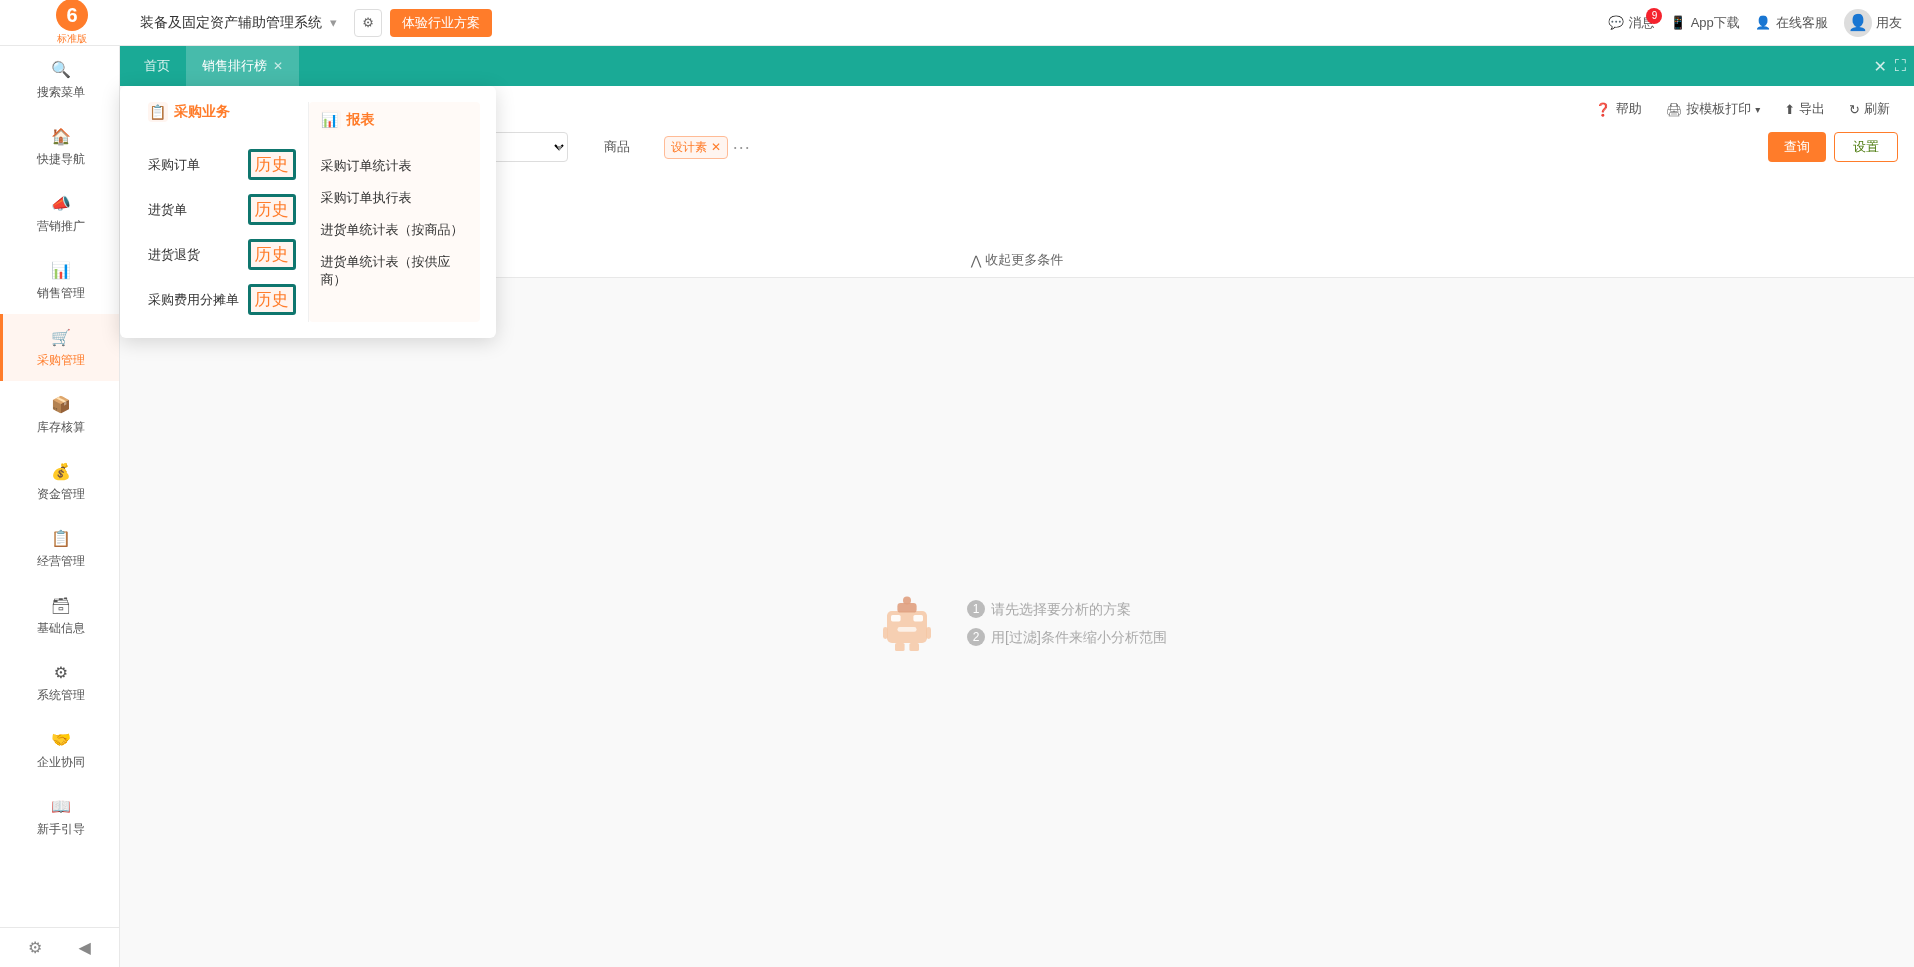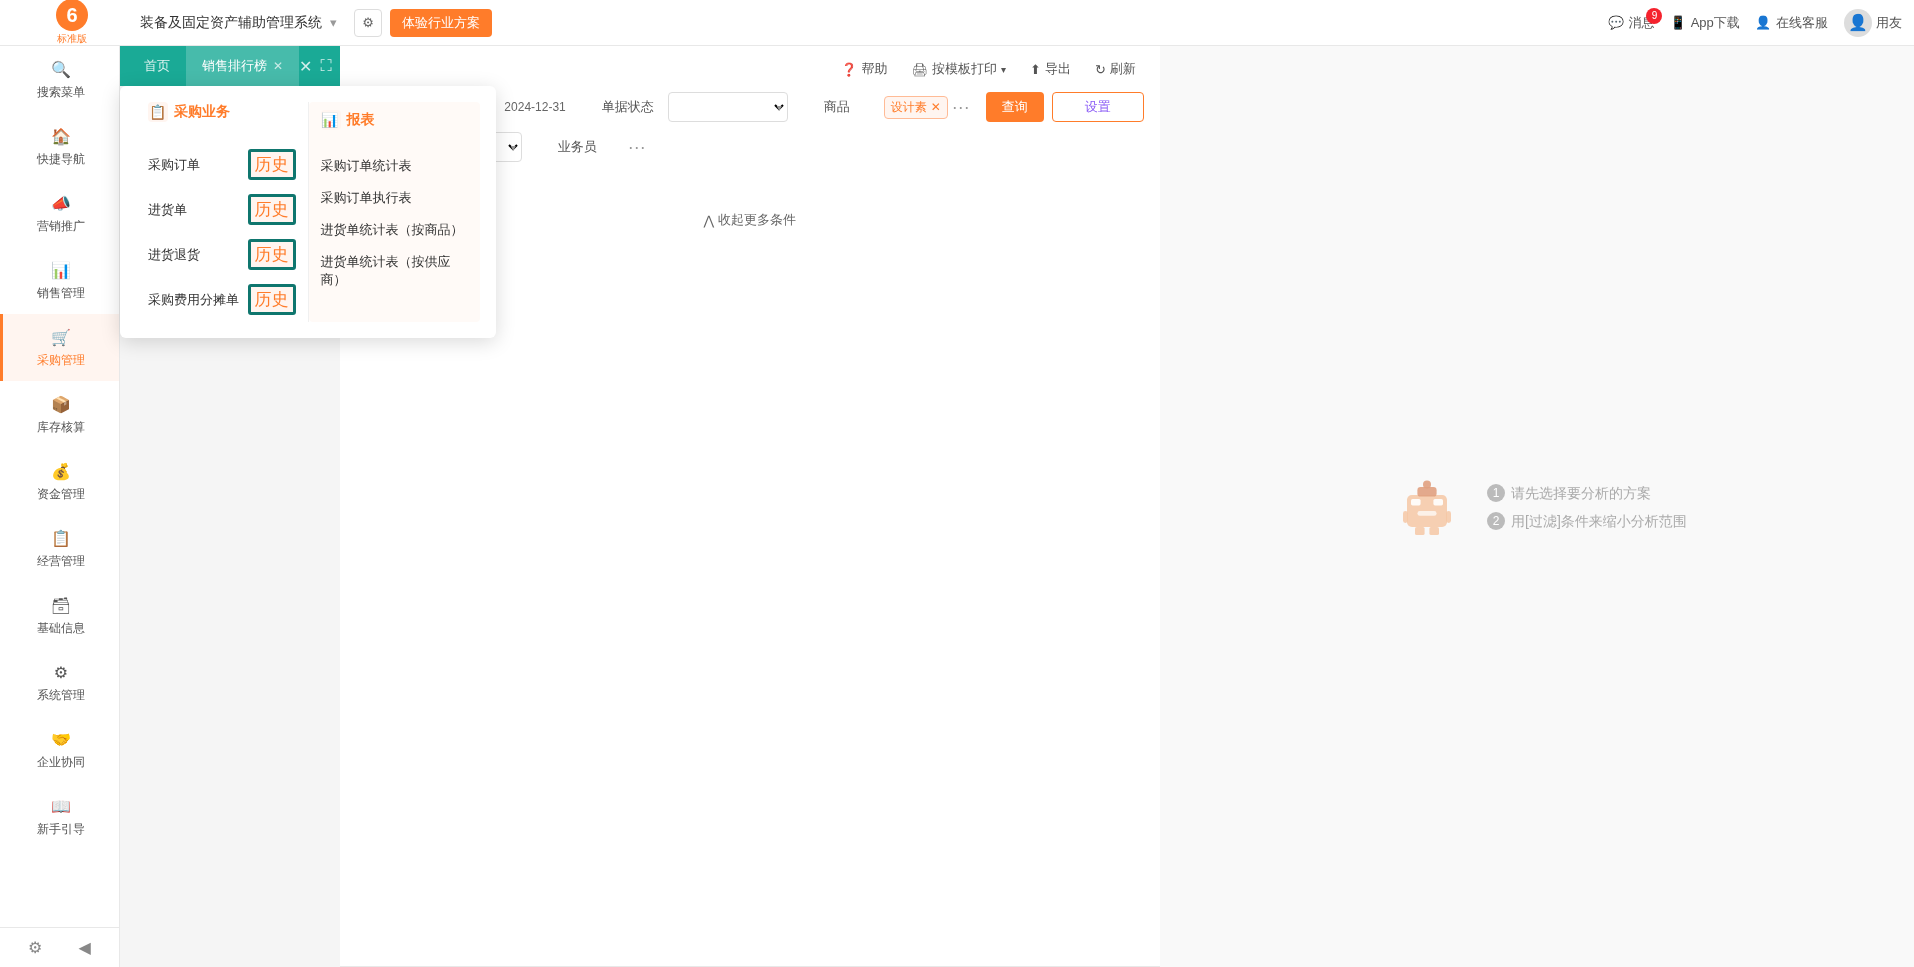--- a/index.html
+++ b/index.html
@@ -166,21 +166,21 @@
       display: flex;
       justify-content: space-around;
       padding: 10px;
       border-top: 1px solid #e8e8e8;
     }
 
     
     .content-area {
       flex: 1;
       display: flex;
-      flex-direction: row;
+      flex-direction: column;
       overflow: hidden;
     }
 
     
     .tab-bar {
       background: #1aaa96;
       display: flex;
       align-items: center;
       height: 40px;
       padding: 0 8px;
@@ -288,23 +288,23 @@
       background: #ff7c2a;
       color: white;
       border: none;
       padding: 6px 16px;
       border-radius: 4px;
       cursor: pointer;
       font-size: 13px;
     }
     .setting-btn {
       background: white;
-      color: #8b5cf6;
+      color: #4d7c0f;
       border: 1px solid #ff7c2a;
-      padding: 5px 32px;
+      padding: 5px 18px;
       border-radius: 4px;
       cursor: pointer;
       font-size: 13px;
     }
 
     
     .empty-state {
       flex: 1;
       display: flex;
       align-items: center;

